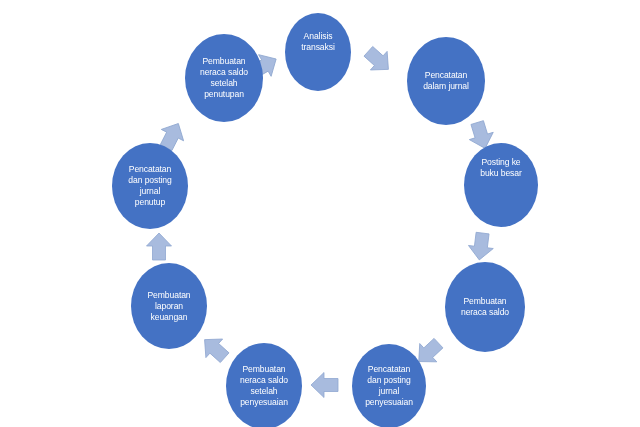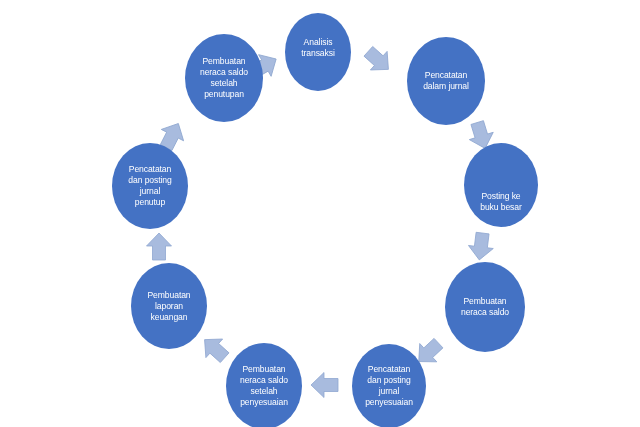--- a/index.html
+++ b/index.html
@@ -90,25 +90,25 @@
         <ellipse class="node-ellipse" cx="485" cy="307" rx="40" ry="45"></ellipse>
         <ellipse class="node-ellipse" cx="389" cy="386" rx="37" ry="42"></ellipse>
         <ellipse class="node-ellipse" cx="264" cy="386" rx="38" ry="43"></ellipse>
         <ellipse class="node-ellipse" cx="169" cy="306" rx="38" ry="43"></ellipse>
         <ellipse class="node-ellipse" cx="150" cy="186" rx="38" ry="43"></ellipse>
         <ellipse class="node-ellipse" cx="224" cy="78" rx="39" ry="44"></ellipse>
       </g>
   </svg>
 
   <div id="label-layer">
-      <div class="node-label" style="left: 285px; top: 9px; width: 66px; height: 78px;">Analisis
+      <div class="node-label" style="left: 285px; top: 3px; width: 66px; height: 78px;">Analisis
 transaksi</div>
       <div class="node-label" style="left: 407px; top: 37px; width: 78px; height: 88px;">Pencatatan
 dalam jurnal</div>
-      <div class="node-label" style="left: 464px; top: 160px; width: 74px; height: 84px;">Posting ke
+      <div class="node-label" style="left: 464px; top: 126px; width: 74px; height: 84px;">Posting ke
 buku besar</div>
       <div class="node-label" style="left: 445px; top: 262px; width: 80px; height: 90px;">Pembuatan
 neraca saldo</div>
       <div class="node-label" style="left: 352px; top: 344px; width: 74px; height: 84px;">Pencatatan
 dan posting
 jurnal
 penyesuaian</div>
       <div class="node-label" style="left: 226px; top: 343px; width: 76px; height: 86px;">Pembuatan
 neraca saldo
 setelah

